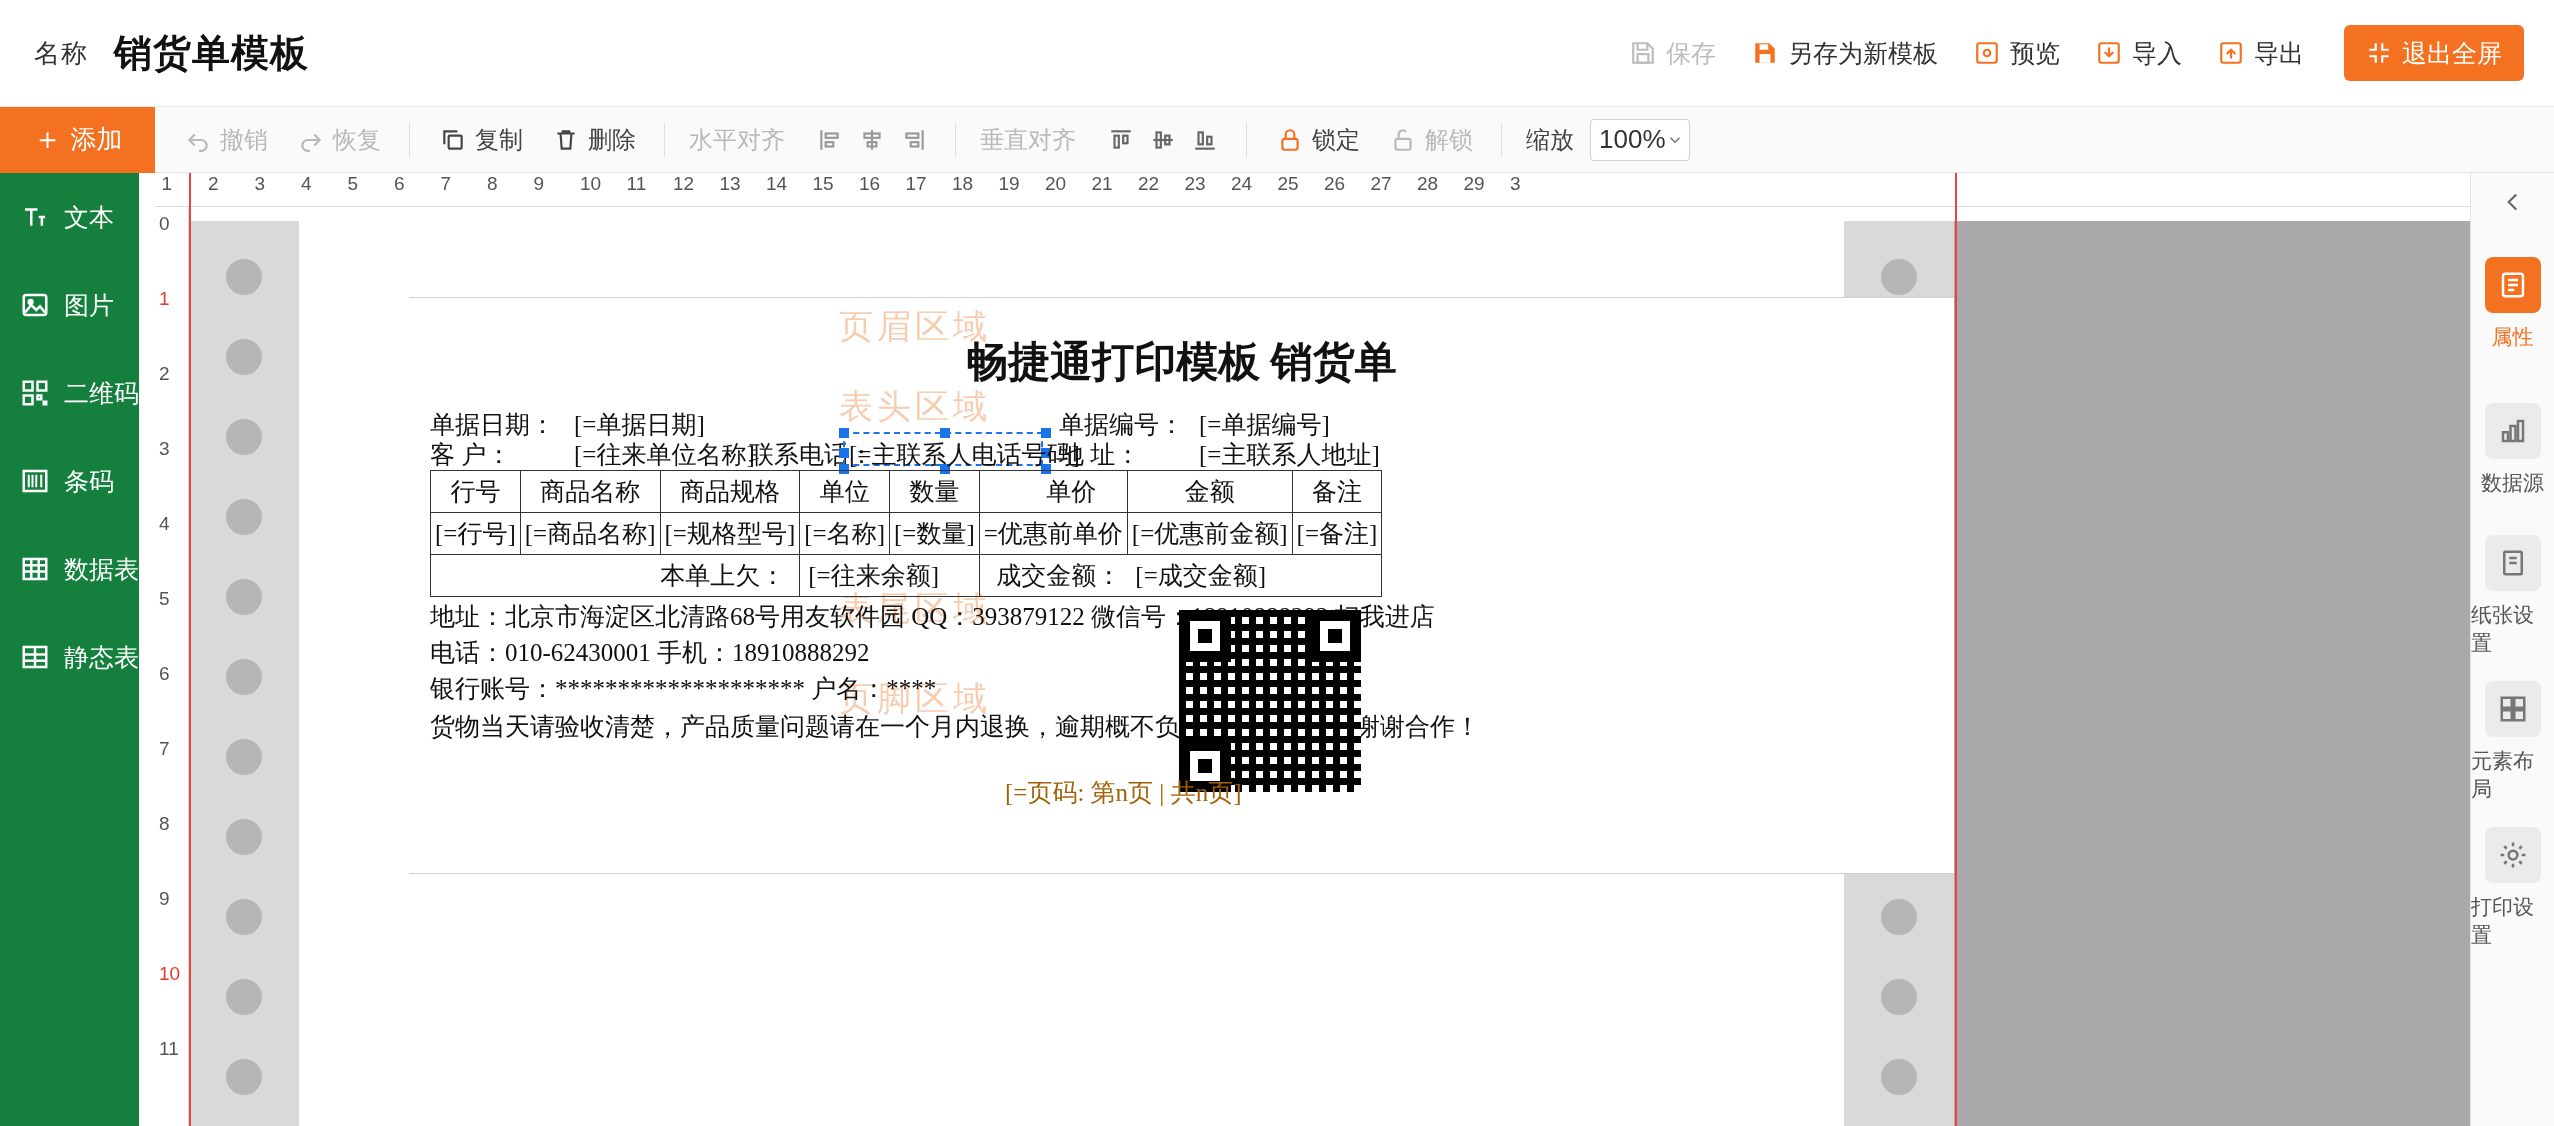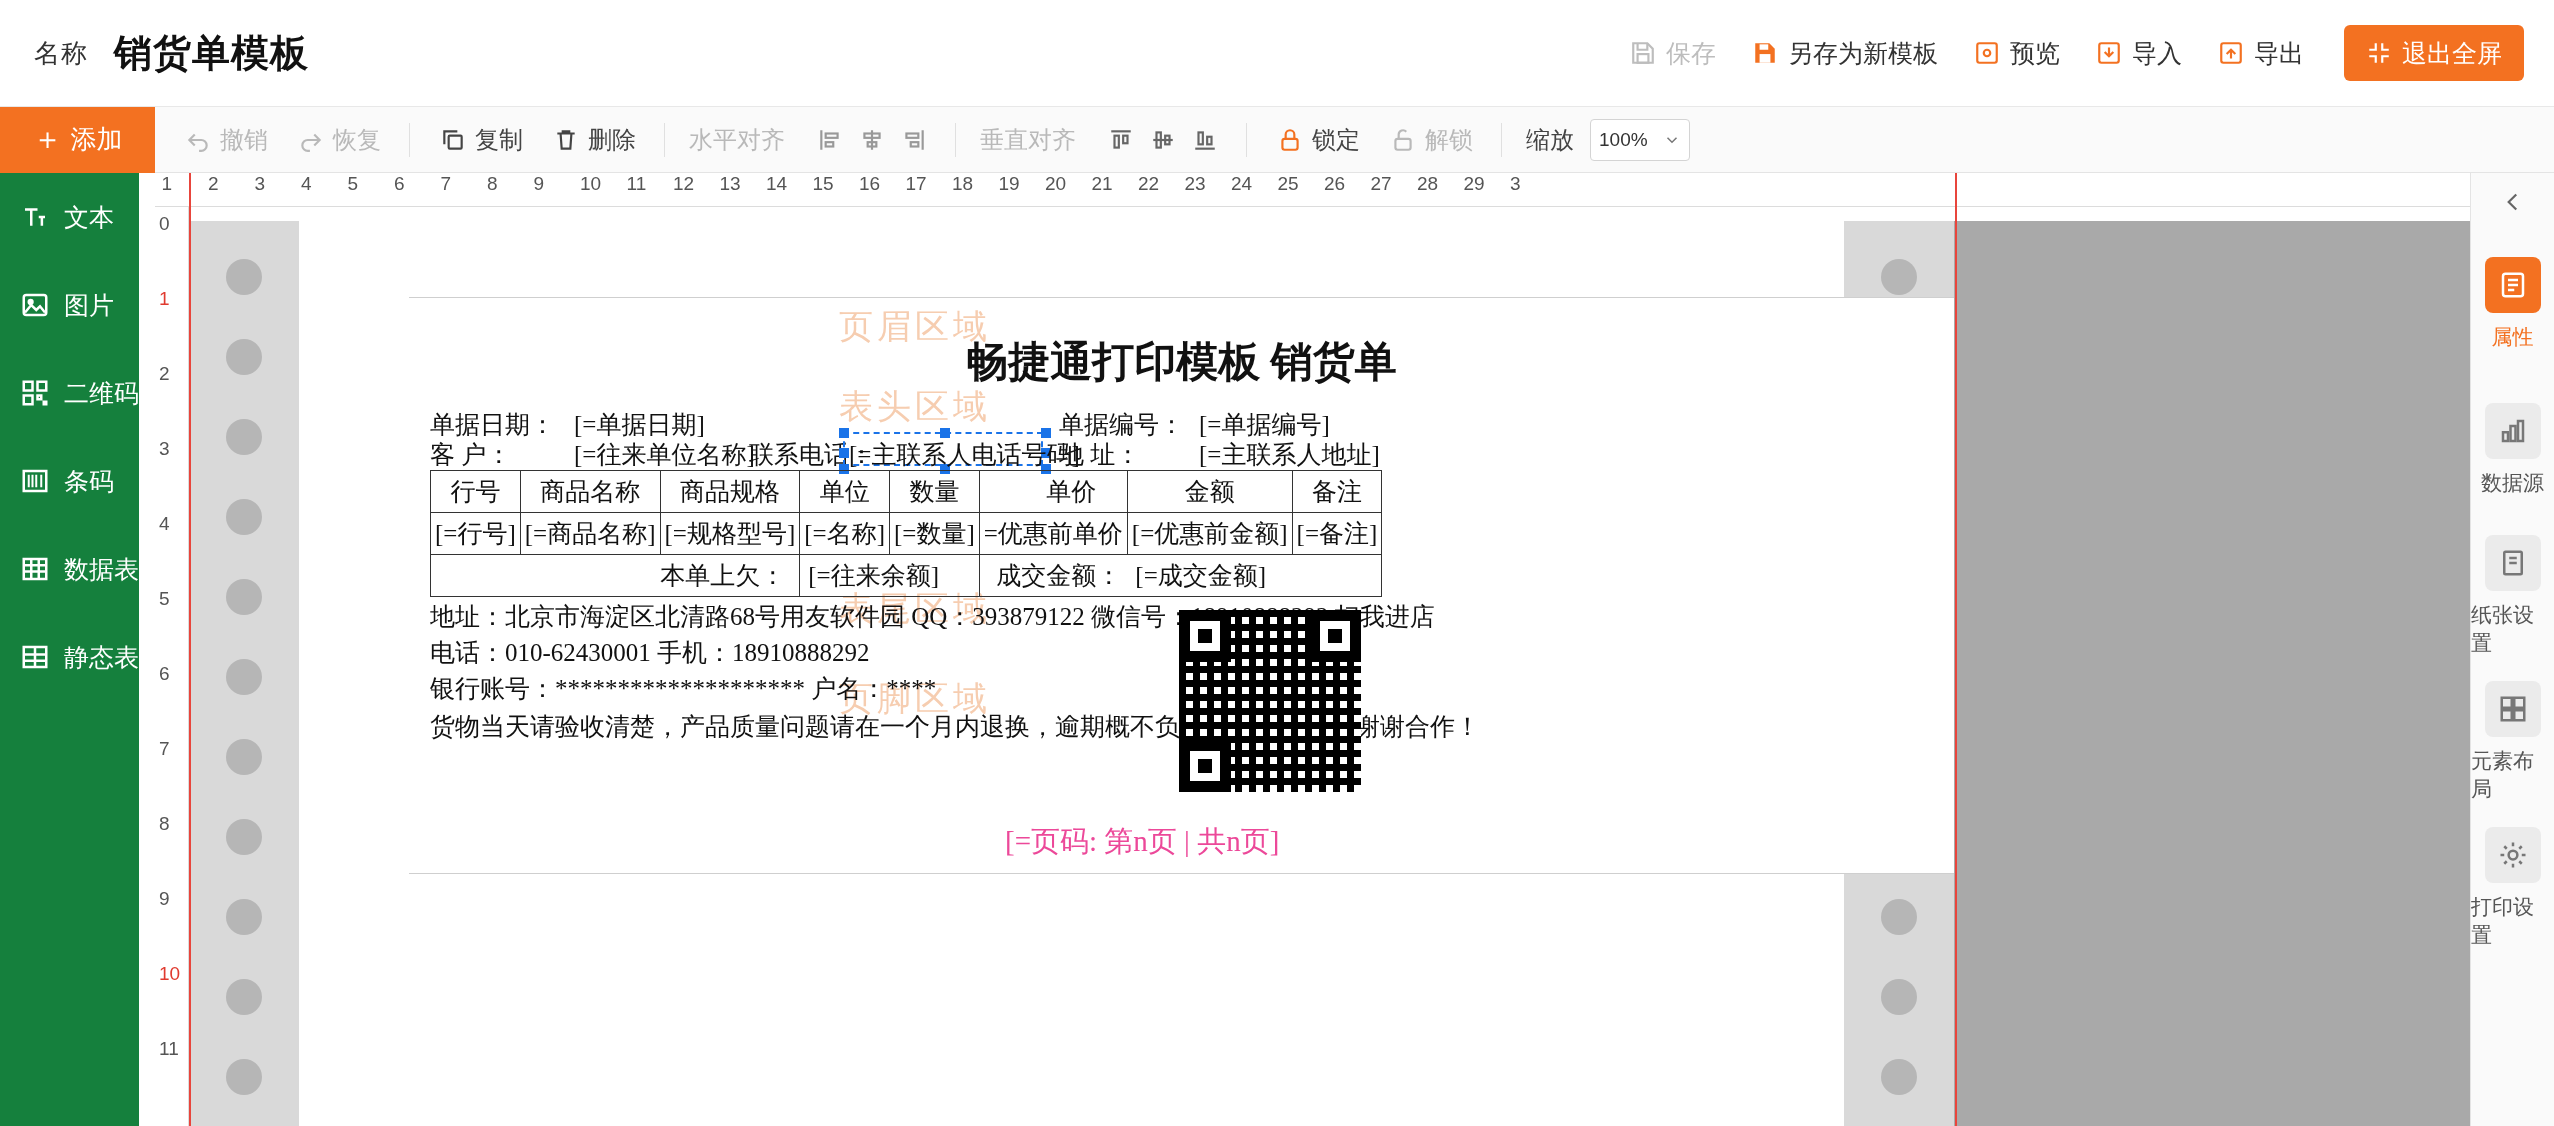--- a/index.html
+++ b/index.html
@@ -56,21 +56,21 @@
     margin-left: 30px; cursor: pointer; white-space: nowrap;
   }
   .tb-item.disabled { color: #b9b9b9; cursor: default; }
   .tb-item .ico { margin-right: 9px; display: inline-flex; }
   .tb-sep { width: 1px; height: 34px; background: #e0e0e0; margin-left: 28px; }
   .align-icons { display: flex; align-items: center; margin-left: 16px; }
   .align-icons .ai { margin-left: 16px; cursor: pointer; display: inline-flex; }
   .zoom-select {
     margin-left: 16px; width: 100px; height: 42px; border: 1px solid #d4d4d4;
     border-radius: 4px; background: #fff; display: flex; align-items: center;
-    justify-content: space-between; padding: 0 8px; font-size: 19px; color: #333;
+    justify-content: space-between; padding: 0 8px; font-size: 26px; color: #333;
     cursor: pointer;
   }
 
   
   .sidebar {
     position: absolute; left: 0; top: 173px; width: 139px; height: 953px;
     background: #15803d;
   }
   .sb-item {
     height: 88px; display: flex; align-items: center; color: #fff;
@@ -180,21 +180,21 @@
     background-color: #fff;
   }
   .qr-eye {
     position: absolute; width: 52px; height: 52px; border: 11px solid #000;
     background: #fff;
   }
   .qr-eye i {
     position: absolute; left: 8px; top: 8px; width: 14px; height: 14px; background: #000;
   }
   .page-num {
-    position: absolute; font-size: 29px; color: #ec4899; margin-top: 46px;
+    position: absolute; font-size: 25px; color: #a16207;
   }
   svg { display: block; }
 </style>
 </head>
 <body>
 
 <div class="header">
   <span class="hdr-label">名称</span>
   <span class="hdr-title">销货单模板</span>
 

